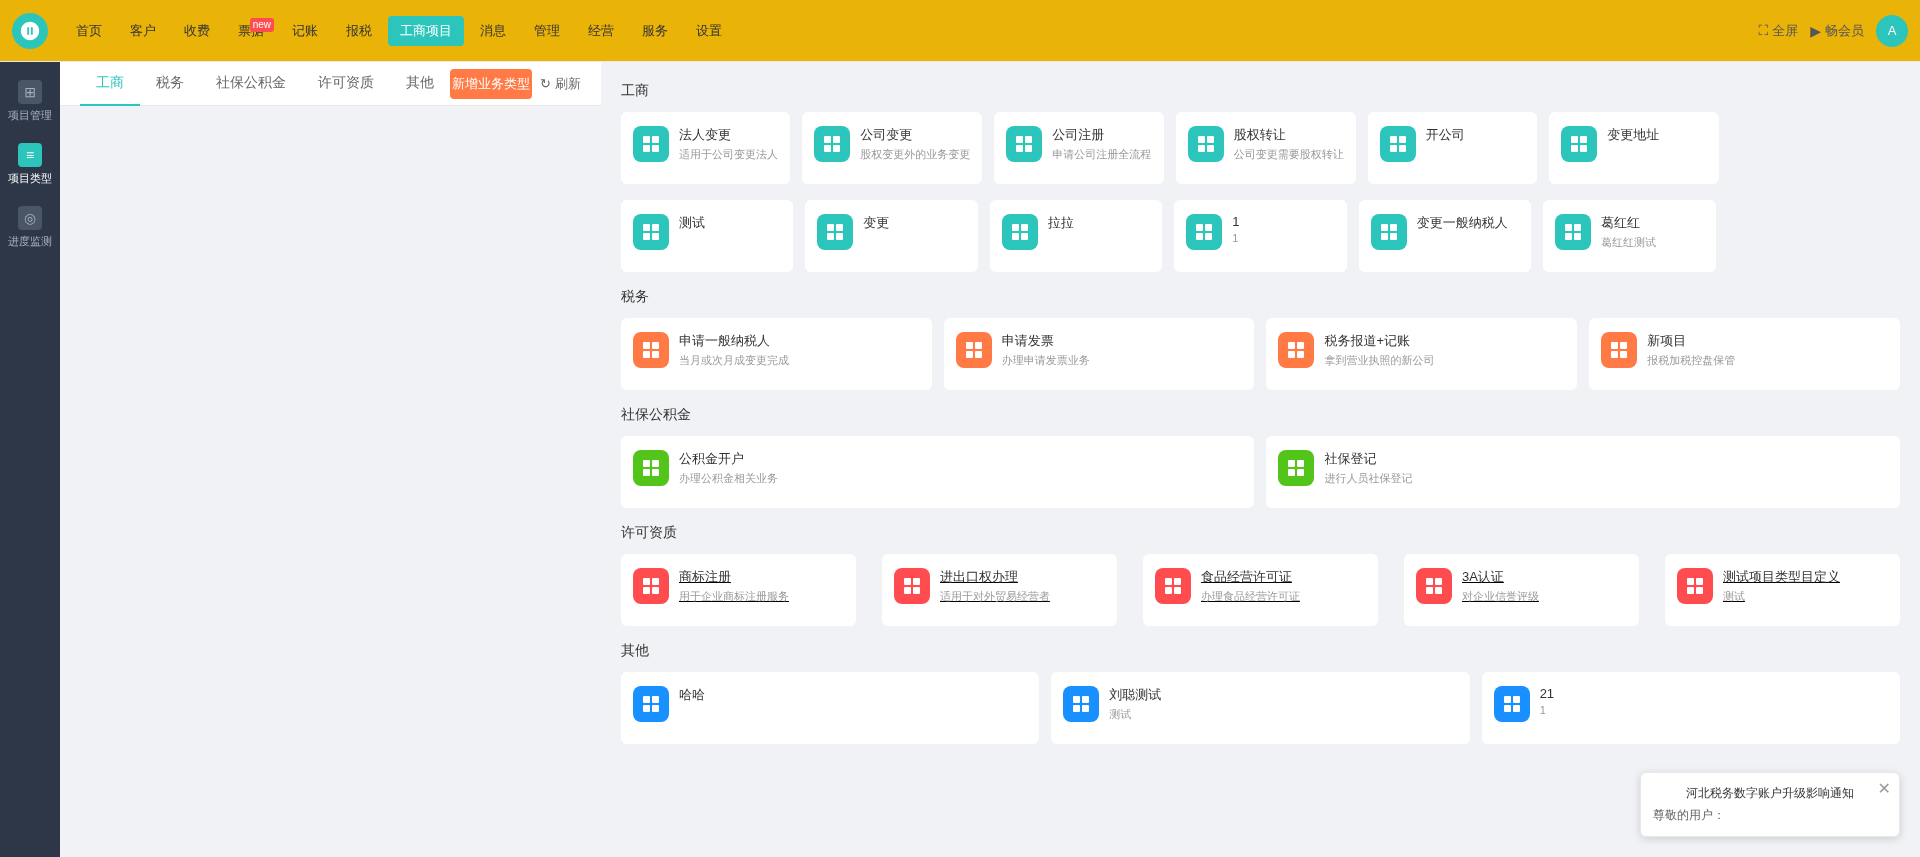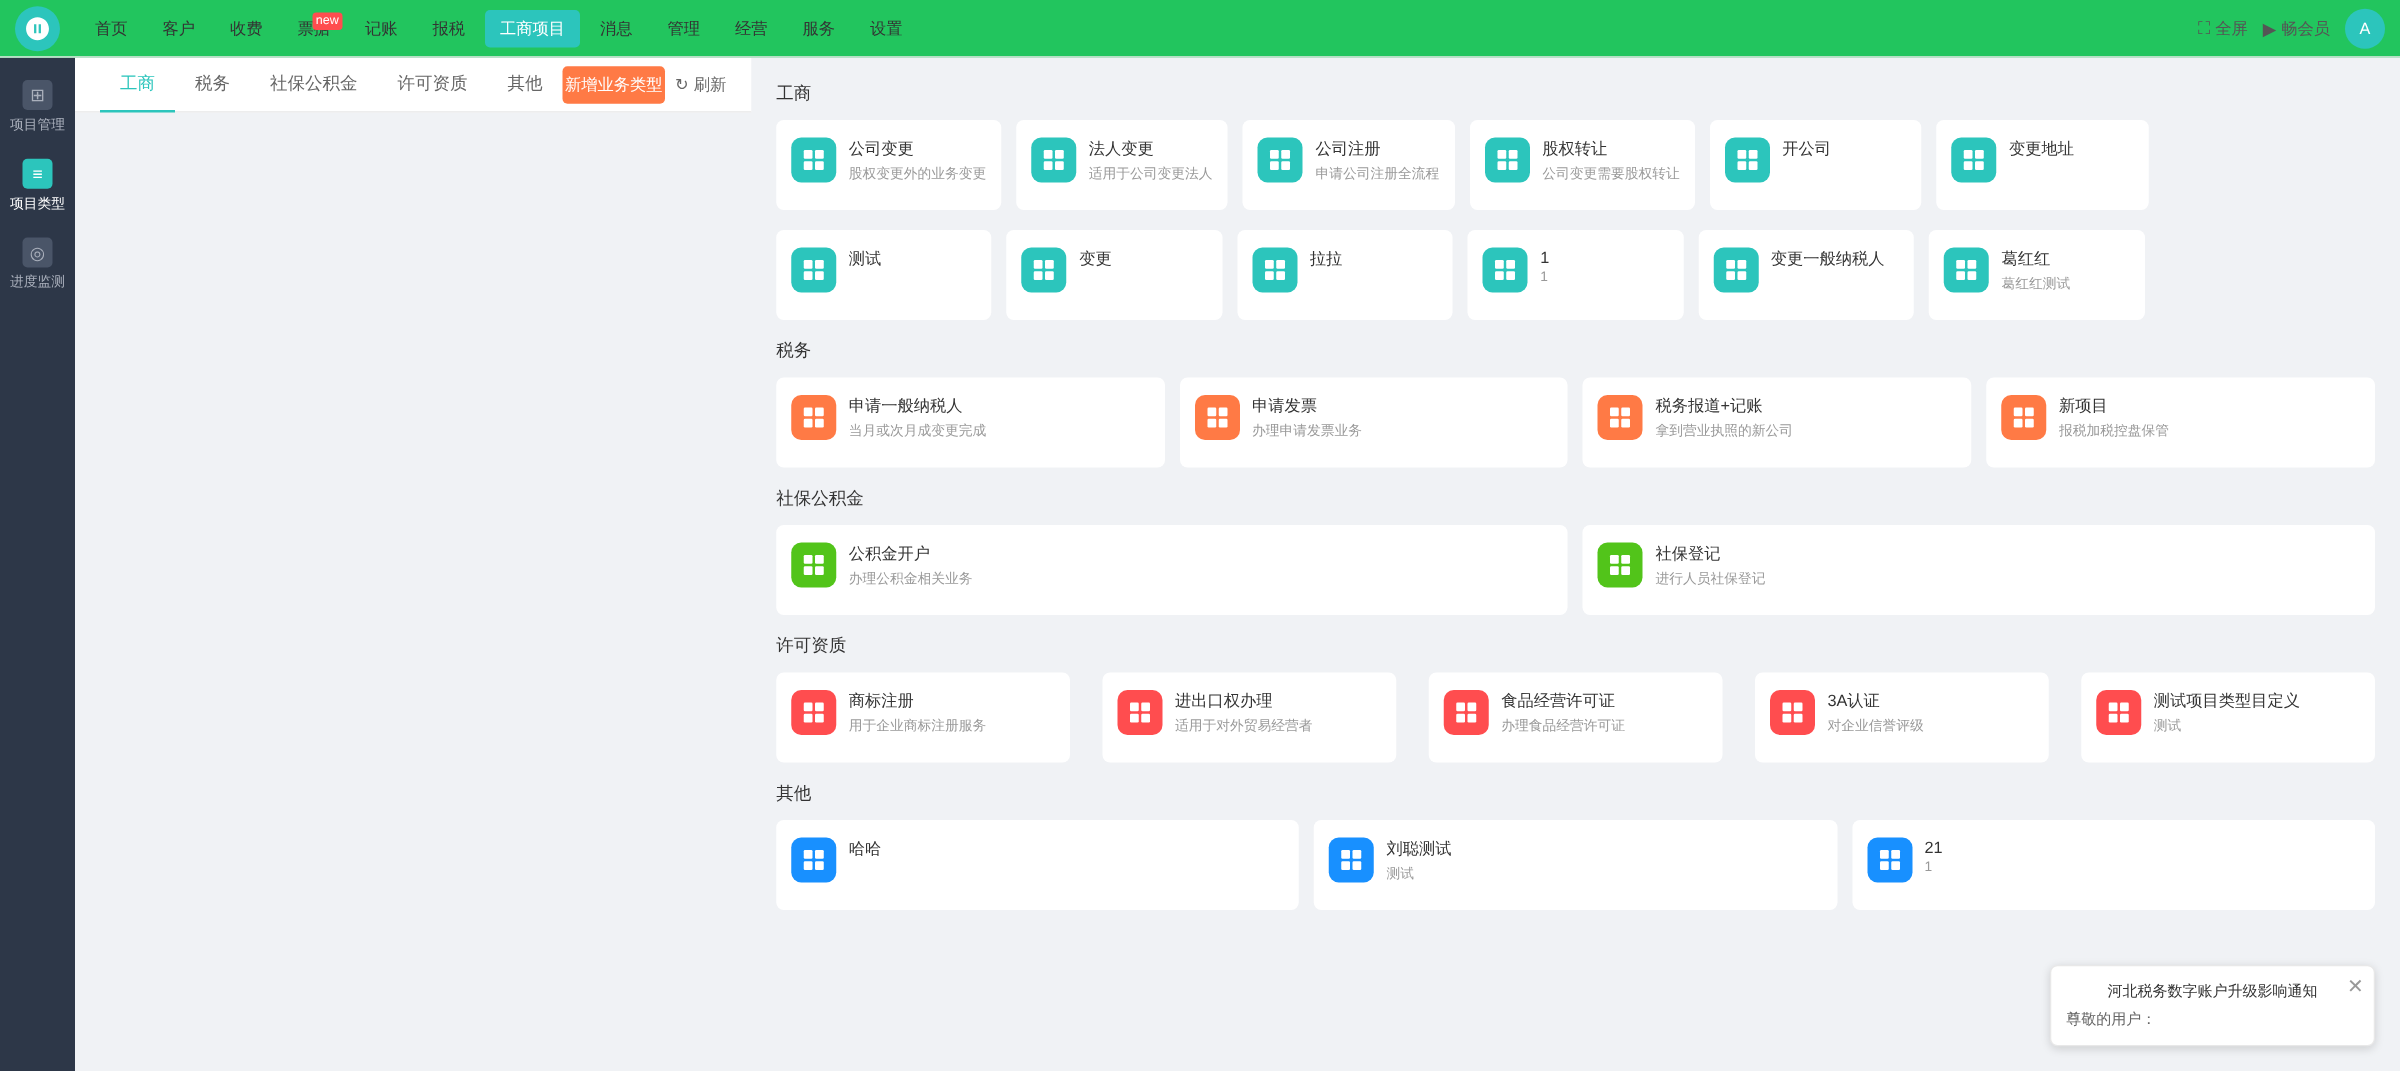--- a/index.html
+++ b/index.html
@@ -1,21 +1,21 @@
 <!DOCTYPE html>
 <html><head>
   <meta charset="utf-8">
   <style>
     * { box-sizing: border-box; margin: 0; padding: 0; }
     body { font-family: "Microsoft YaHei", "PingFang SC", sans-serif; font-size: 13px; background: #f0f2f5; display: flex; flex-direction: column; height: 100vh; overflow: hidden; }
 
     
     .top-nav {
-      background: #22c55e;
-      height: 46px;
+      background: #eab308;
+      height: 62px;
       display: flex;
       align-items: center;
       padding: 0 12px;
       border-bottom: 1px solid #e8e8e8;
       flex-shrink: 0;
       z-index: 100;
     }
     .top-nav .logo {
       width: 36px; height: 36px;
       background: #2cc5bc;
@@ -194,20 +194,21 @@
       grid-template-columns: repeat(2, 1fr);
       gap: 12px;
       margin-bottom: 16px;
     }
 
     .cards-grid-5 {
       display: grid;
       grid-template-columns: repeat(5, 1fr);
       gap: 26px;
       margin-bottom: 16px;
+      text-decoration: underline;
     }
 
     .cards-grid-3 {
       display: grid;
       grid-template-columns: repeat(3, 1fr);
       gap: 12px;
       margin-bottom: 16px;
       border-radius: 25px;
     }
 
@@ -362,36 +363,36 @@
           <div class="service-card">
             <div class="card-icon" style="background: rgb(44, 197, 188);">
               <svg width="20" height="20" viewBox="0 0 20 20" fill="white">
     <rect x="2" y="2" width="7" height="7" rx="1"></rect>
     <rect x="11" y="2" width="7" height="7" rx="1"></rect>
     <rect x="2" y="11" width="7" height="7" rx="1"></rect>
     <rect x="11" y="11" width="7" height="7" rx="1"></rect>
   </svg>
             </div>
             <div class="card-text">
+              <div class="card-title">法人变更</div>
+              <div class="card-desc">适用于公司变更法人</div>
+            </div>
+          </div>
+          <div class="service-card">
+            <div class="card-icon" style="background: rgb(44, 197, 188);">
+              <svg width="20" height="20" viewBox="0 0 20 20" fill="white">
+    <rect x="2" y="2" width="7" height="7" rx="1"></rect>
+    <rect x="11" y="2" width="7" height="7" rx="1"></rect>
+    <rect x="2" y="11" width="7" height="7" rx="1"></rect>
+    <rect x="11" y="11" width="7" height="7" rx="1"></rect>
+  </svg>
+            </div>
+            <div class="card-text">
               <div class="card-title">公司变更</div>
               <div class="card-desc">股权变更外的业务变更</div>
-            </div>
-          </div>
-          <div class="service-card">
-            <div class="card-icon" style="background: rgb(44, 197, 188);">
-              <svg width="20" height="20" viewBox="0 0 20 20" fill="white">
-    <rect x="2" y="2" width="7" height="7" rx="1"></rect>
-    <rect x="11" y="2" width="7" height="7" rx="1"></rect>
-    <rect x="2" y="11" width="7" height="7" rx="1"></rect>
-    <rect x="11" y="11" width="7" height="7" rx="1"></rect>
-  </svg>
-            </div>
-            <div class="card-text">
-              <div class="card-title">法人变更</div>
-              <div class="card-desc">适用于公司变更法人</div>
             </div>
           </div>
           <div class="service-card">
             <div class="card-icon" style="background: rgb(44, 197, 188);">
               <svg width="20" height="20" viewBox="0 0 20 20" fill="white">
     <rect x="2" y="2" width="7" height="7" rx="1"></rect>
     <rect x="11" y="2" width="7" height="7" rx="1"></rect>
     <rect x="2" y="11" width="7" height="7" rx="1"></rect>
     <rect x="11" y="11" width="7" height="7" rx="1"></rect>
   </svg>

